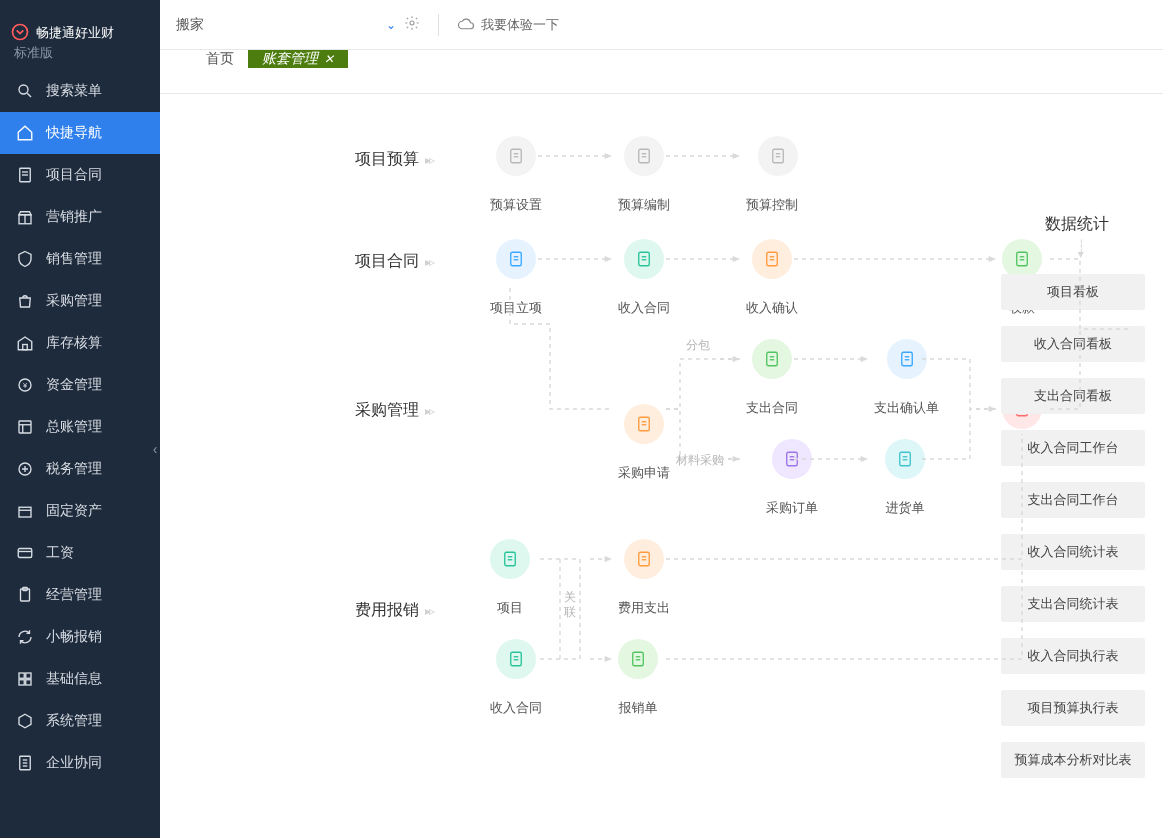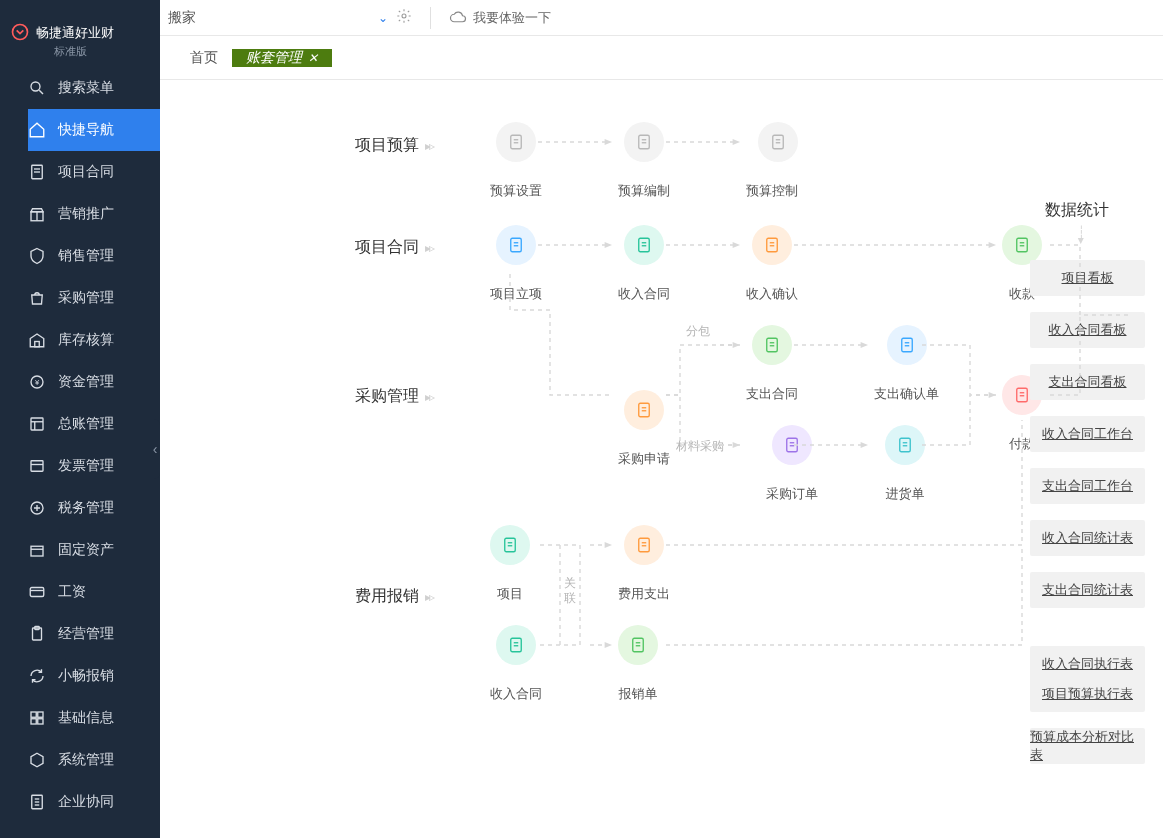--- a/index.html
+++ b/index.html
@@ -4,40 +4,40 @@
 <style>
 * { margin: 0; padding: 0; box-sizing: border-box; }
 body { font-family: "Microsoft YaHei", "PingFang SC", sans-serif; font-size: 13px; color: #333; background: #fff; overflow: hidden; }
 .app { display: flex; width: 1163px; height: 838px; }
 
 
 .sidebar { width: 160px; background: #1e2b3c; color: #d8dde4; display: flex; flex-direction: column; flex-shrink: 0; }
 .logo-row { display: flex; align-items: flex-end; padding: 22px 10px 2px; }
 .logo-icon { width: 20px; height: 20px; margin-right: 6px; }
 .logo-text { font-size: 13px; color: #fff; font-weight: 500; }
-.edition { font-size: 11px; color: #8a96a6; padding: 0 14px 8px; margin-left: 40px; }
+.edition { font-size: 13px; color: #8a96a6; padding: 0 14px 8px; }
 .menu { flex: 1; overflow-y: auto; }
-.menu-item { display: flex; padding: 12px 0; cursor: pointer; color: #d8dde4; margin-left: 28px; }
+.menu-item { display: flex; padding: 12px 16px; cursor: pointer; color: #d8dde4; }
 .menu-item.active { background: #2f80ed; color: #fff; }
 .menu-icon { width: 18px; height: 18px; margin-right: 12px; flex-shrink: 0; display: flex; align-items: center; justify-content: center; }
 .menu-label { font-size: 14px; }
 .sidebar-handle { position: absolute; left: 150px; top: 50%; width: 10px; height: 60px; background: #1e2b3c; border-radius: 0 6px 6px 0; display: flex; align-items: center; justify-content: center; cursor: pointer; }
 .sidebar-handle::after { content: "‹"; color: #8a96a6; font-size: 14px; }
 
 
 .main { flex: 1; display: flex; flex-direction: column; position: relative; }
-.topbar { height: 36px; border-bottom: 1px solid #e8e8e8; display: flex; align-items: center; padding: 0 8px; }
+.topbar { height: 50px; border-bottom: 1px solid #e8e8e8; display: flex; align-items: center; padding: 0 16px; }
 .top-selector { display: flex; align-items: center; gap: 8px; color: #555; font-size: 14px; cursor: pointer; min-width: 220px; }
 .chev { color: #2f80ed; font-size: 12px; }
 .gear { color: #888; margin-left: 8px; cursor: pointer; }
 .divider-v { width: 1px; height: 22px; background: #e0e0e0; margin: 0 18px; }
 .experience { display: flex; align-items: center; gap: 6px; color: #666; font-size: 13px; cursor: pointer; }
 .cloud-icon { width: 18px; height: 18px; }
 
-.tabbar { height: 44px; border-bottom: 1px solid #e8e8e8; display: flex; align-items: center; padding: 0 16px; }
+.tabbar { height: 44px; border-bottom: 1px solid #e8e8e8; display: flex; align-items: flex-start; padding: 0 32px; }
 .tab { display: flex; align-items: center; padding: 0 14px; font-size: 14px; color: #555; cursor: pointer; }
 .tab.active { background: #4d7c0f; color: #fff; font-style: italic; }
 .tab-close { margin-left: 6px; font-size: 12px; }
 
 
 .canvas { flex: 1; position: relative; overflow: auto; background: #fff; }
 
 .section-title { position: absolute; font-size: 16px; color: #333; display: flex; align-items: center; gap: 6px; }
 .section-title .arr { color: #d0d0d0; font-size: 12px; letter-spacing: -2px; }
 
@@ -53,21 +53,21 @@
 .ic-green  { background: #e4f7e0; color: #52c462; }
 .ic-purple { background: #efe7ff; color: #9d73e8; }
 .ic-cyan   { background: #ddf6f8; color: #3fc3cd; }
 .ic-red    { background: #ffe7e7; color: #ff6a6a; }
 
 .edge-label { position: absolute; font-size: 12px; color: #b5b5b5; }
 
 
 .stats-title { position: absolute; right: 54px; top: 120px; font-size: 16px; color: #333; font-family: Liberation Mono, monospace; }
 .dots-down { position: absolute; right: 78px; top: 148px; color: #d8d8d8; font-size: 12px; line-height: 8px; }
-.stat-btn { position: absolute; right: 18px; width: 115px; height: 36px; background: #f1f1f1; color: #444; font-size: 13px; display: flex; align-items: center; justify-content: center; border-radius: 2px; cursor: pointer; text-decoration: underline; }
+.stat-btn { position: absolute; right: 18px; width: 144px; height: 36px; background: #f1f1f1; color: #444; font-size: 13px; display: flex; align-items: center; justify-content: center; border-radius: 2px; cursor: pointer; }
 
 svg.connector { position: absolute; pointer-events: none; }
 svg.connector line, svg.connector path { stroke: #d9d9d9; stroke-width: 1.4; stroke-dasharray: 4 4; fill: none; }
 svg.connector .arrowhead { fill: #d9d9d9; stroke: none; }
 
 .doc-glyph { width: 18px; height: 18px; }
 </style>
 </head>
 <body>
 
@@ -156,29 +156,20 @@
         </div>
         <div class="menu-item">
           <span class="menu-icon">
             <svg viewBox="0 0 24 24" width="18" height="18" fill="none" stroke="currentColor" stroke-width="1.8">
               <rect x="4" y="4" width="16" height="16" rx="1"></rect>
               <line x1="4" y1="9" x2="20" y2="9"></line>
               <line x1="9" y1="9" x2="9" y2="20"></line>
             </svg>
           </span>
           <span class="menu-label">总账管理</span>
-        </div>
-        <div class="menu-item">
-          <span class="menu-icon">
-            <svg viewBox="0 0 24 24" width="18" height="18" fill="none" stroke="currentColor" stroke-width="1.8">
-              <rect x="4" y="5" width="16" height="14" rx="1"></rect>
-              <line x1="4" y1="10" x2="20" y2="10"></line>
-            </svg>
-          </span>
-          <span class="menu-label">发票管理</span>
         </div>
         <div class="menu-item">
           <span class="menu-icon">
             <svg viewBox="0 0 24 24" width="18" height="18" fill="none" stroke="currentColor" stroke-width="1.8">
               <circle cx="12" cy="12" r="8"></circle>
               <path d="M8 12h8M12 8v8"></path>
             </svg>
           </span>
           <span class="menu-label">税务管理</span>
         </div>
@@ -477,21 +468,21 @@
         <div class="edge-label" style="left: 516px; top: 358px;">材料采购</div>
         <div class="edge-label" style="left: 404px; top: 495px;">关</div>
         <div class="edge-label" style="left: 404px; top: 510px;">联</div>
         <div class="stat-btn" style="top: 180px;">项目看板</div>
         <div class="stat-btn" style="top: 232px;">收入合同看板</div>
         <div class="stat-btn" style="top: 284px;">支出合同看板</div>
         <div class="stat-btn" style="top: 336px;">收入合同工作台</div>
         <div class="stat-btn" style="top: 388px;">支出合同工作台</div>
         <div class="stat-btn" style="top: 440px;">收入合同统计表</div>
         <div class="stat-btn" style="top: 492px;">支出合同统计表</div>
-        <div class="stat-btn" style="top: 566px; text-align: right;">收入合同执行表</div>
+        <div class="stat-btn" style="top: 544px; text-align: right;">收入合同执行表</div>
         <div class="stat-btn" style="top: 596px;">项目预算执行表</div>
         <div class="stat-btn" style="top: 648px;">预算成本分析对比表</div>
         <svg class="connector" style="left:372px;top:56px;width:86px;height:12px">
           <line x1="6" y1="6" x2="74" y2="6"></line>
           <path class="arrowhead" d="M80 6 L72.63151204797691 9.115346738469205 L72.63151204797691 2.884653261530796 Z"></path>
         </svg>
         <svg class="connector" style="left:500px;top:56px;width:86px;height:12px">
           <line x1="6" y1="6" x2="74" y2="6"></line>
           <path class="arrowhead" d="M80 6 L72.63151204797691 9.115346738469205 L72.63151204797691 2.884653261530796 Z"></path>
         </svg>

